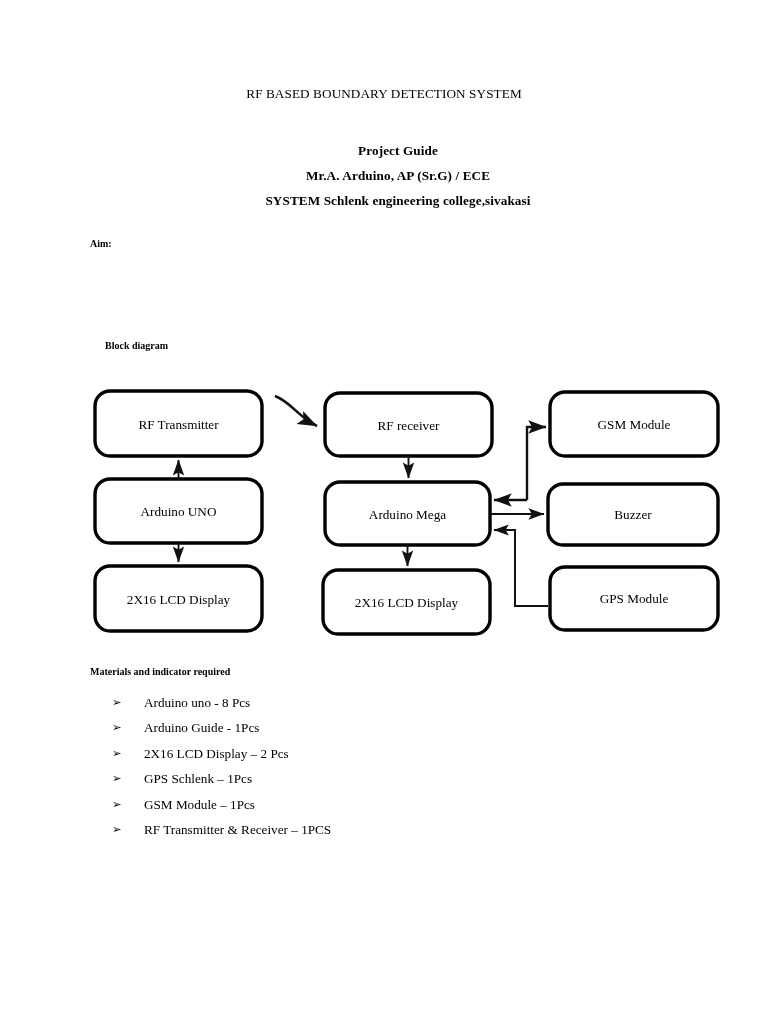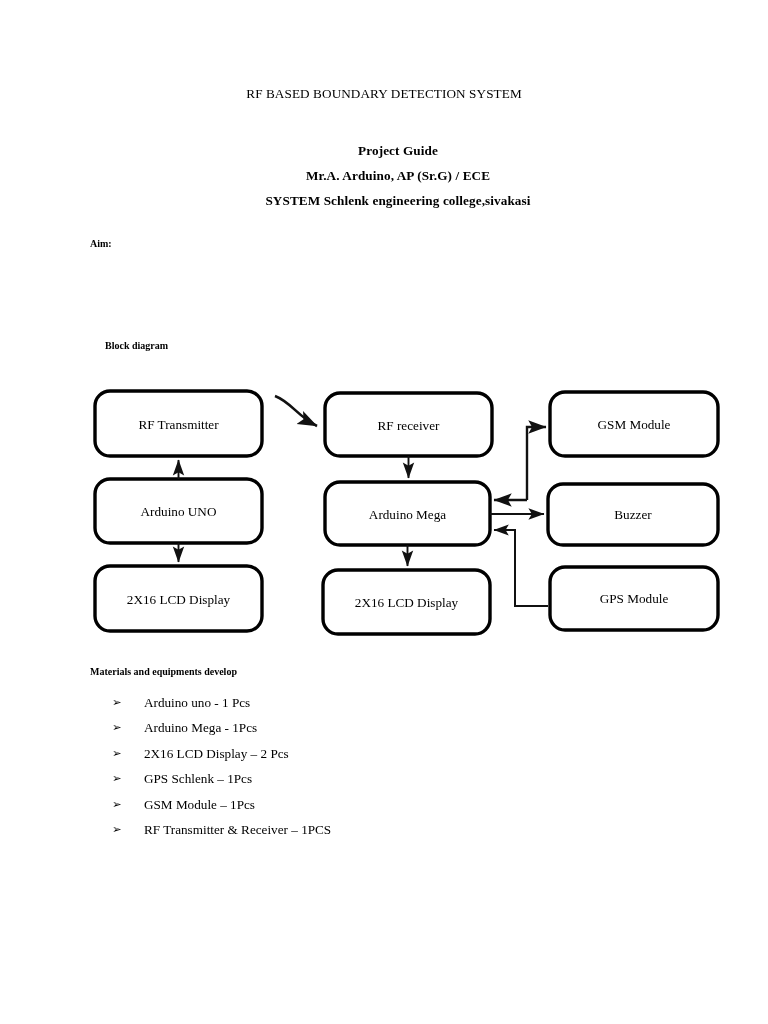--- a/index.html
+++ b/index.html
@@ -198,24 +198,24 @@
 
       <path d="M 442 118 L 442 45 L 461 45" fill="none" stroke="#111111" stroke-width="2.4" marker-end="url(#arrowEnd)"></path>
       <path d="M 442 118 L 409 118" fill="none" stroke="#111111" stroke-width="2.4" marker-end="url(#arrowEnd)"></path>
 
       <line x1="405" y1="132" x2="459" y2="132" stroke="#111111" stroke-width="1.9" marker-end="url(#arrowEndThin)"></line>
 
       <path d="M 463 224 L 430 224 L 430 148 L 409 148" fill="none" stroke="#111111" stroke-width="2.0" marker-end="url(#arrowEnd)"></path>
     </svg>
   </div>
 
-  <div class="section-label" id="materials-label">Materials and equipments develop</div>
+  <div class="section-label" id="materials-label">Materials and indicator required</div>
 
   <ul class="materials-list" id="materials-list">
-      <li><span class="bullet">➢</span><span>Arduino uno - 1 Pcs</span></li>
-      <li><span class="bullet">➢</span><span>Arduino Mega - 1Pcs</span></li>
+      <li><span class="bullet">➢</span><span>Arduino uno - 8 Pcs</span></li>
+      <li><span class="bullet">➢</span><span>Arduino Guide - 1Pcs</span></li>
       <li><span class="bullet">➢</span><span>2X16 LCD Display – 2 Pcs</span></li>
       <li><span class="bullet">➢</span><span>GPS Schlenk – 1Pcs</span></li>
       <li><span class="bullet">➢</span><span>GSM Module – 1Pcs</span></li>
       <li><span class="bullet">➢</span><span>RF Transmitter &amp; Receiver – 1PCS</span></li>
     </ul>
 
 </div>
 
 </body></html>

